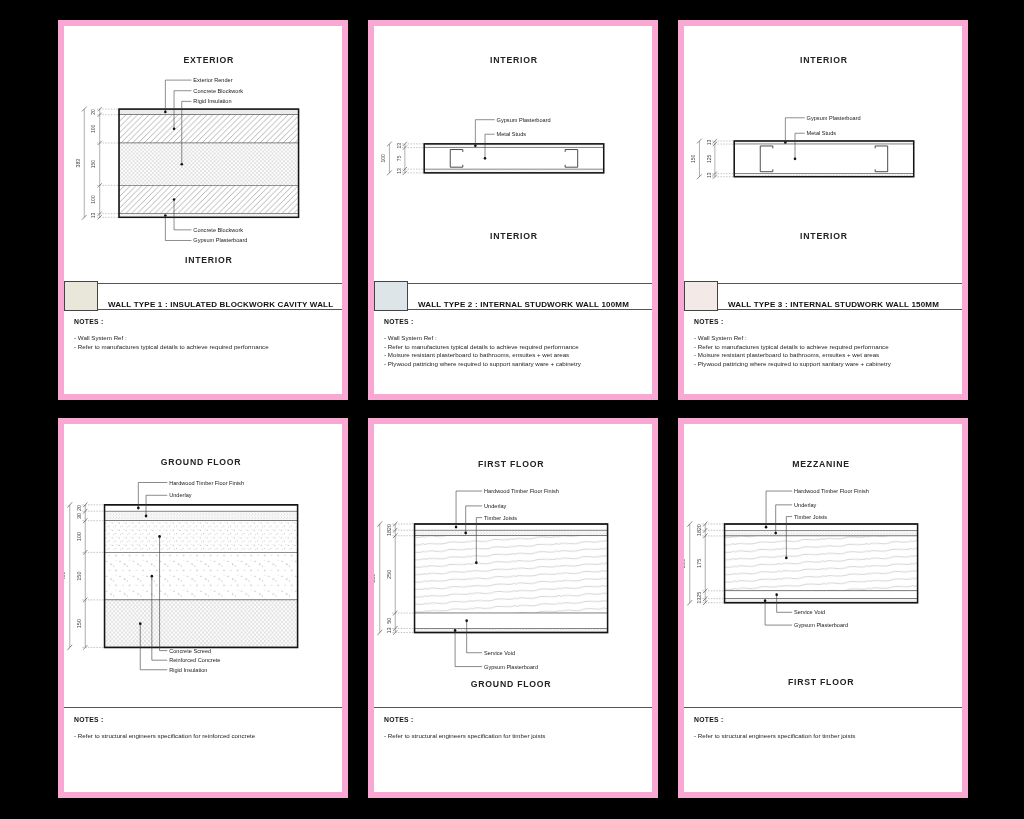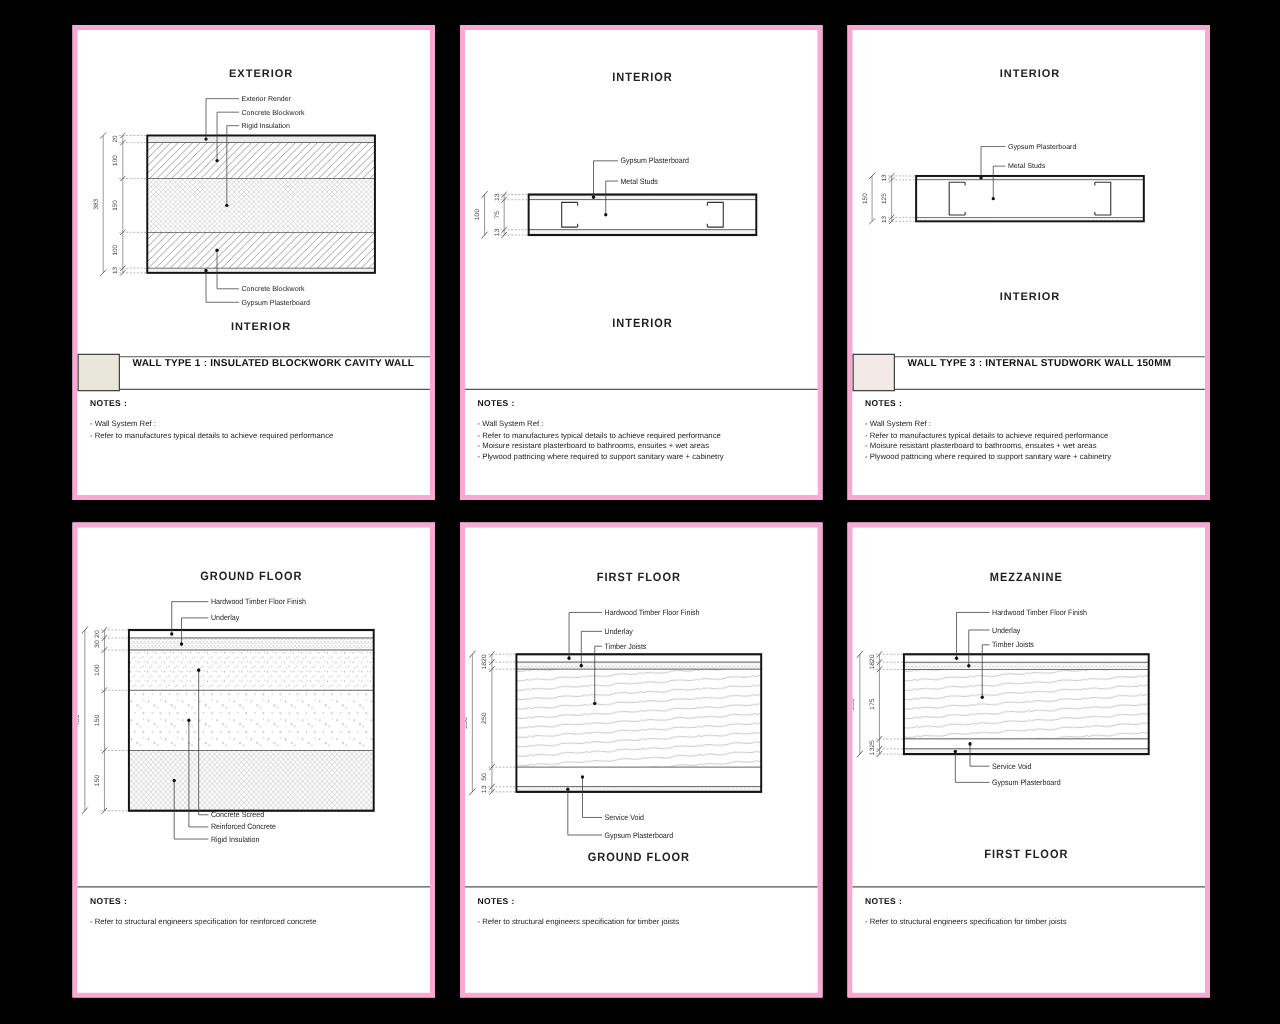--- a/index.html
+++ b/index.html
@@ -1,24 +1,24 @@
 <!DOCTYPE html>
 <html><head>
 <meta charset="utf-8">
 <style>
   html,body{margin:0;padding:0;}
   body{width:1024px;height:819px;background:#000;font-family:"Liberation Sans",sans-serif;position:relative;overflow:hidden;}
   #board{position:absolute;left:58px;top:20px;width:910px;height:778px;
     display:grid;grid-template-columns:repeat(3,290px);grid-template-rows:380px 380px;
     column-gap:20px;row-gap:18px;}
-  .panel{background:#fff;border:4px solid #f9a8d4;box-sizing:border-box;display:flex;flex-direction:column;position:relative;}
+  .panel{background:#fff;border:6px solid #f9a8d4;box-sizing:border-box;display:flex;flex-direction:column;position:relative;}
   .drawing-area{flex:1 1 auto;position:relative;border-bottom:1.2px solid #555;overflow:hidden;}
   .drawing-area svg{position:absolute;left:0;top:0;width:100%;height:100%;}
   svg text{font-family:"Liberation Sans",sans-serif;}
-  .title-row{flex:0 0 25px;position:relative;border-bottom:1.2px solid #555;display:flex;align-items:flex-start;background:#fff;}
+  .title-row{flex:0 0 25px;position:relative;border-bottom:1.2px solid #555;display:flex;align-items:flex-end;background:#fff;}
   .swatch{position:absolute;left:0;top:-3px;width:34px;height:30px;border:1.4px solid #444;box-sizing:border-box;background:#eee;z-index:2;}
   .title-box{margin-left:44px;font-size:8px;font-weight:700;color:#111;letter-spacing:0.2px;white-space:nowrap;}
   .notes-box{flex:0 0 84px;box-sizing:border-box;padding:8px 10px;background:#fff;}
   .notes-heading{font-size:6.8px;font-weight:700;color:#111;margin-bottom:9px;letter-spacing:0.3px;}
   .notes-line{font-size:6.2px;color:#1c1c1c;line-height:8.6px;}
 </style>
 </head>
 <body>
 
 <svg width="0" height="0" style="position:absolute" aria-hidden="true">
@@ -158,20 +158,26 @@
           <line x1="13.5" y1="154.5" x2="18.5" y2="149.5" stroke="#555" stroke-width="0.7"></line>
           <text transform="translate(11.5,137) rotate(-90)" text-anchor="middle" font-size="5.2" fill="#444">100</text>
           <polyline points="125,97 105,97 105,123.93069306930693" fill="none" stroke="#3d3d3d" stroke-width="0.6"></polyline>
           <circle cx="105" cy="123.93069306930693" r="1.35" fill="#111"></circle>
           <text x="127" y="98.9" font-size="5.8" fill="#1a1a1a">Gypsum Plasterboard</text>
           <polyline points="125,112 115,112 115,137" fill="none" stroke="#3d3d3d" stroke-width="0.6"></polyline>
           <circle cx="115" cy="137" r="1.35" fill="#111"></circle>
           <text x="127" y="113.9" font-size="5.8" fill="#1a1a1a">Metal Studs</text>
         </svg>
       </div>
+    <div class="title-row">
+      <div class="swatch" style="background: rgb(222, 229, 233);"></div>
+      <div class="title-box">
+        <span class="title-text">WALL TYPE 2 : INTERNAL STUDWORK WALL 100MM</span>
+      </div>
+    </div>
     <div class="notes-box">
       <div class="notes-heading">NOTES :</div>
       <div class="notes-lines">
           <div class="notes-line">- Wall System Ref :</div>
           <div class="notes-line">- Refer to manufactures typical details to achieve required performance</div>
           <div class="notes-line">- Moisure resistant plasterboard to bathrooms, ensuites + wet areas</div>
           <div class="notes-line">- Plywood pattricing where required to support sanitary ware + cabinetry</div>
         </div>
     </div>
   </section>

